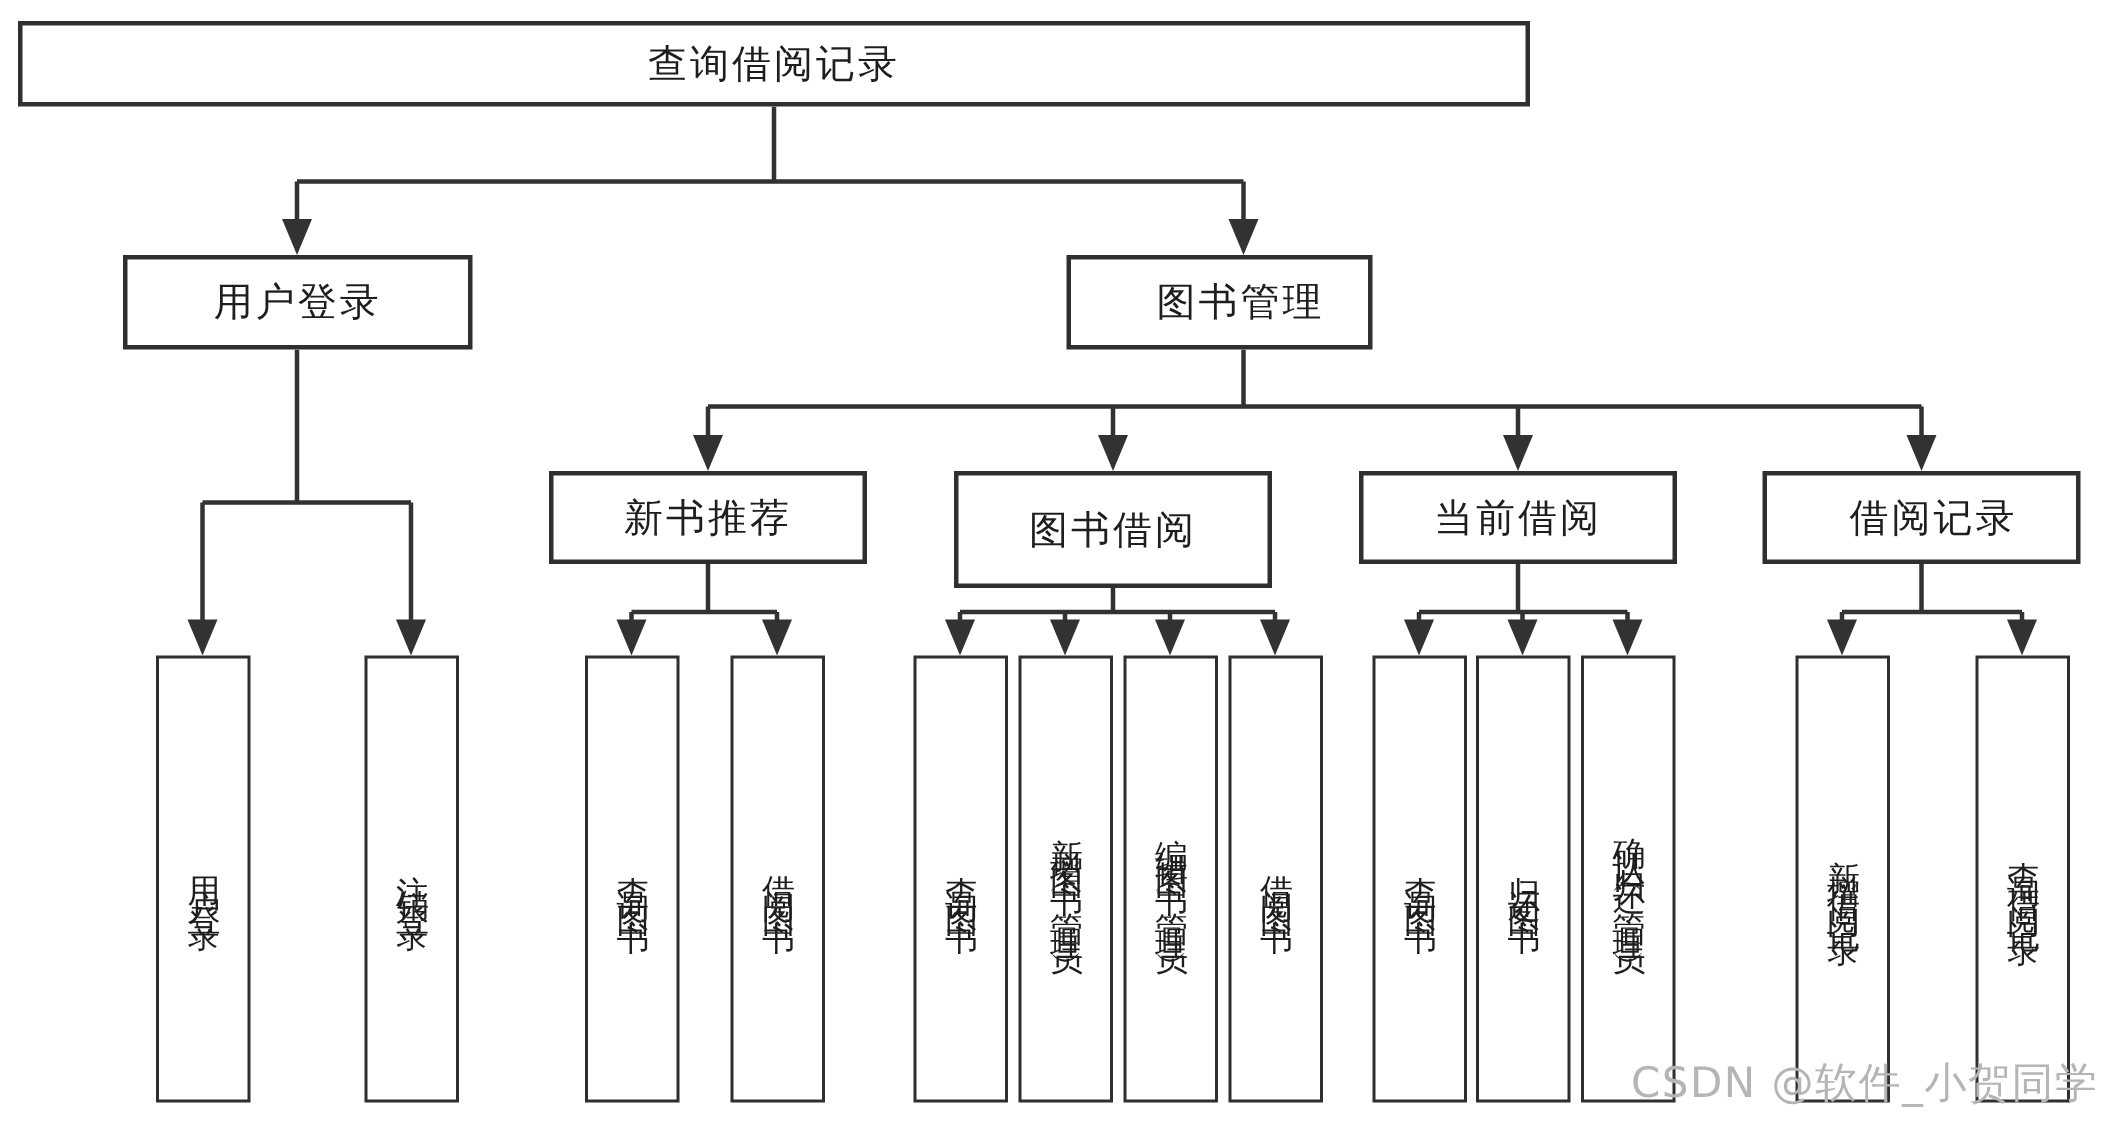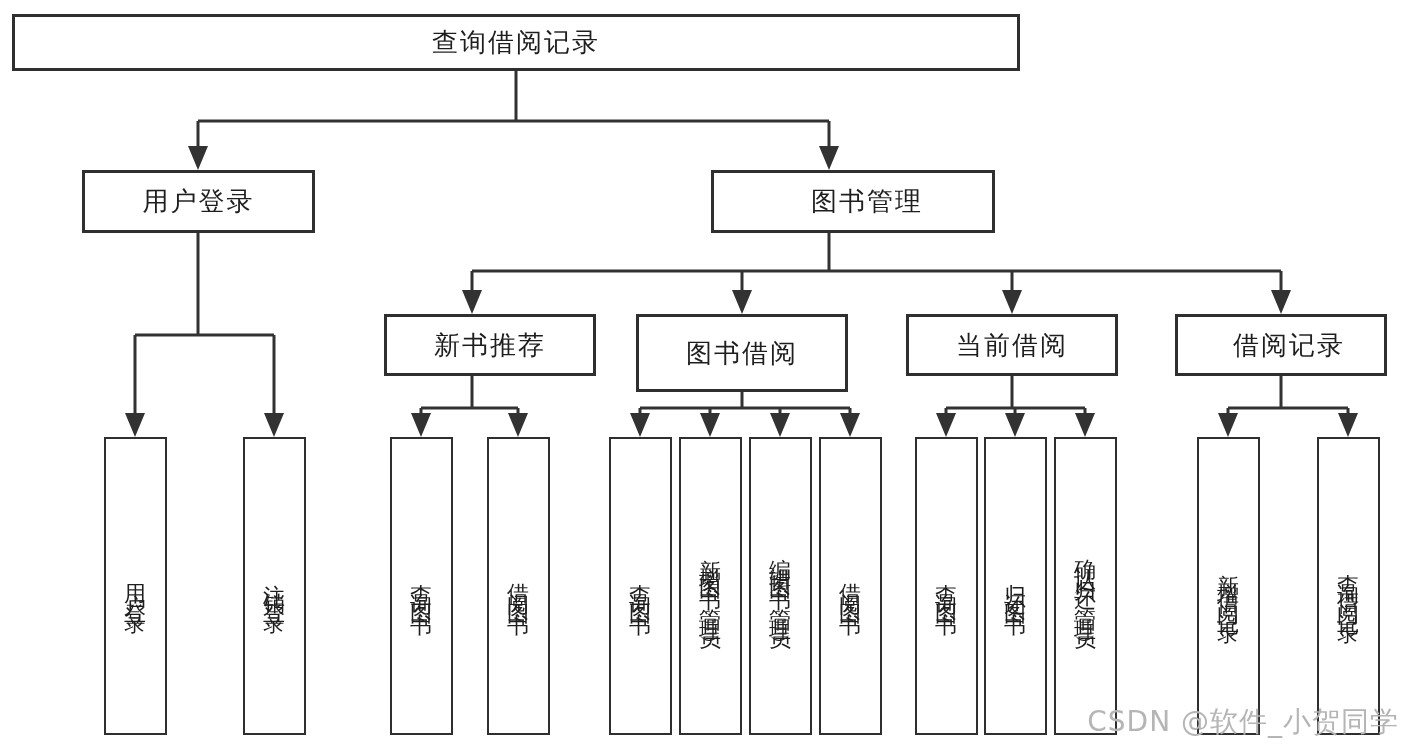--- a/index.html
+++ b/index.html
@@ -118,25 +118,25 @@
     </g>
   </svg>
 
   <div class="hbox" style="left:12px; top:14px; width:1008px; height:57px;">
     <span class="htext">查询借阅记录</span>
   </div>
 
   <div class="hbox" style="left:82px; top:170px; width:233px; height:63px;">
     <span class="htext">用户登录</span>
   </div>
-  <div class="hbox" style="left:711px; top:170px; width:284px; height:63px;padding-left:28px;">
+  <div class="hbox" style="left:711px; top:170px; width:204px; height:63px;padding-left:28px;">
     <span class="htext">图书管理</span>
   </div>
 
-  <div class="hbox" style="left:384px; top:314px; width:212px; height:62px;">
+  <div class="hbox" style="left:366px; top:314px; width:212px; height:62px;">
     <span class="htext">新书推荐</span>
   </div>
   <div class="hbox" style="left:636px; top:314px; width:212px; height:78px;">
     <span class="htext">图书借阅</span>
   </div>
   <div class="hbox" style="left:906px; top:314px; width:212px; height:62px;text-align:center;">
     <span class="htext">当前借阅</span>
   </div>
   <div class="hbox" style="left:1175px; top:314px; width:212px; height:62px;padding-left:16px;">
     <span class="htext">借阅记录</span>

